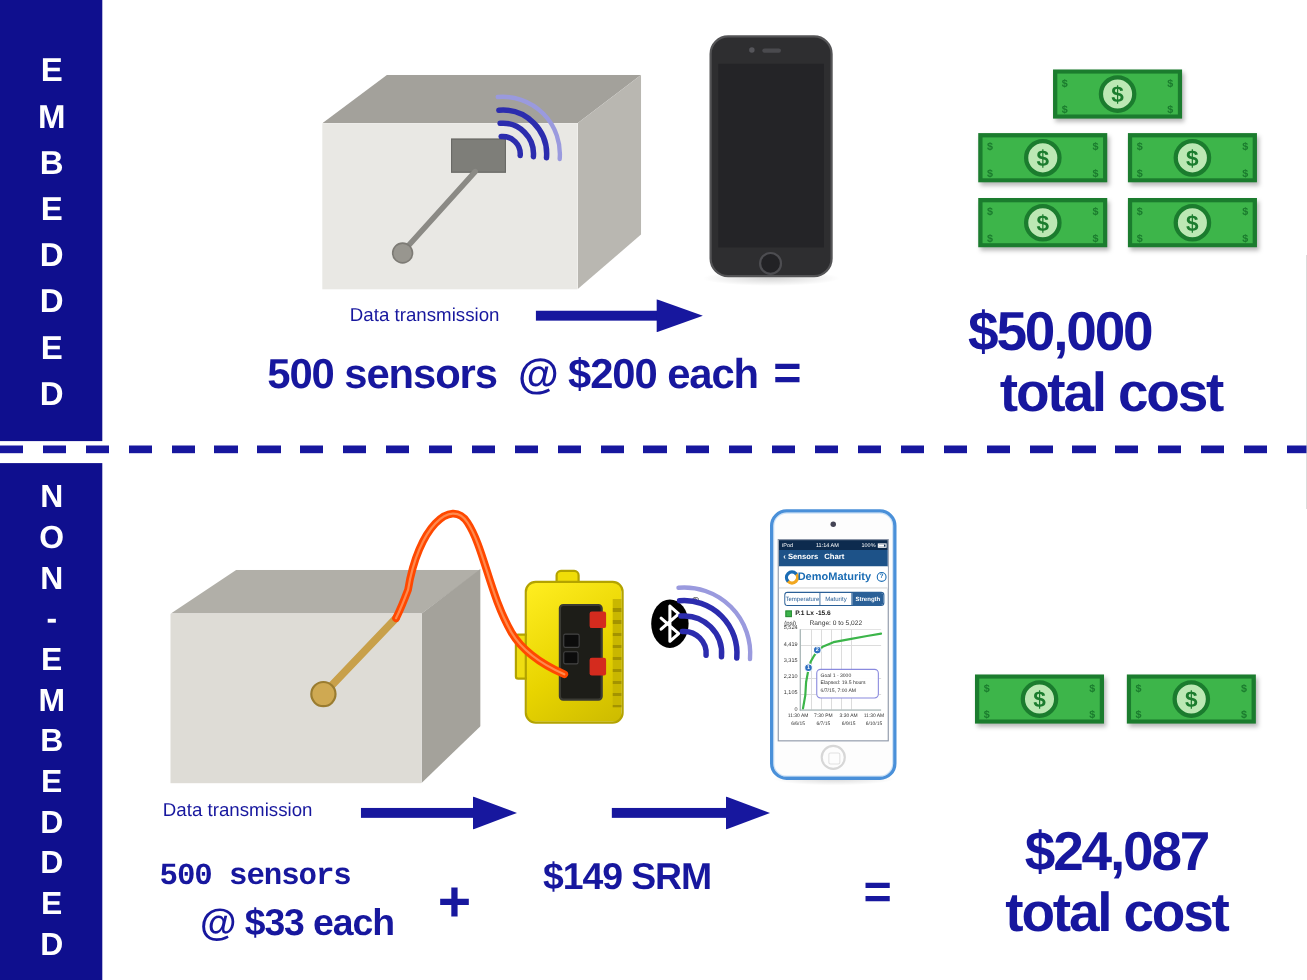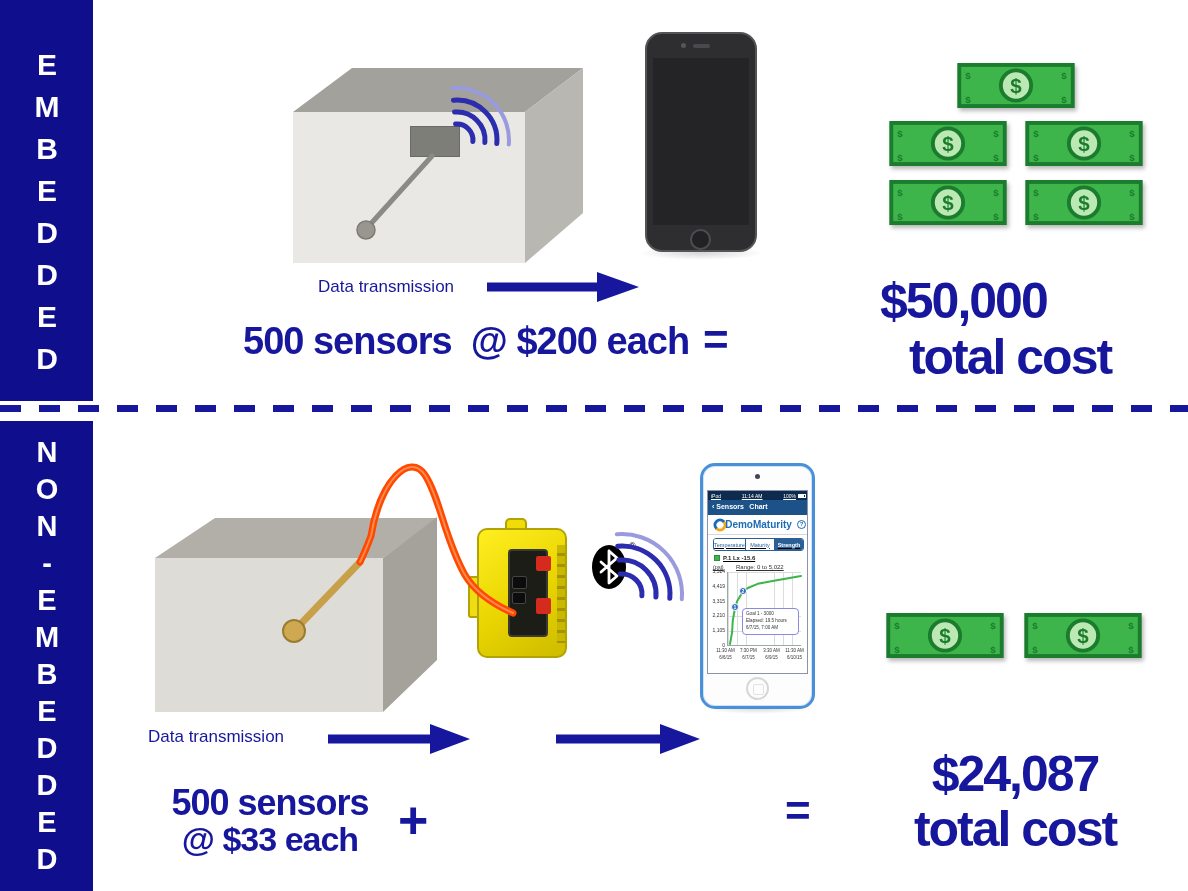--- a/index.html
+++ b/index.html
@@ -63,21 +63,21 @@
   .bill{position:absolute;width:118px;height:45px;filter:drop-shadow(2px 3px 2px rgba(0,0,0,.28));}
 
   
   .dt-label{position:absolute;font-size:17px;font-weight:normal;color:var(--navy);}
   .arrow{position:absolute;color:var(--navy);}
   .big{position:absolute;color:var(--navy);font-weight:bold;}
   #eq1-left{left:243px;top:320px;font-size:38px;letter-spacing:-1px;white-space:pre;}
   #eq1-equals{left:703px;top:315px;font-size:44px;}
   #total1-amount{left:880px;top:272px;width:260px;text-align:left;font-size:50px;letter-spacing:-2px;}
   #total1-label{left:880px;top:328px;width:260px;text-align:center;font-size:50px;letter-spacing:-2px;}
-  #eq2-sensors1{left:145px;top:782px;width:250px;text-align:center;font-size:36px;letter-spacing:-1px;}
+  #eq2-sensors1{left:145px;top:782px;width:250px;text-align:left;font-size:28px;letter-spacing:-1px;font-family:Liberation Mono, monospace;}
   #eq2-sensors2{left:145px;top:820px;width:250px;text-align:center;font-size:34px;letter-spacing:-1px;}
   #eq2-plus{left:398px;top:790px;font-size:52px;}
   #eq2-srm1{left:455px;top:778px;width:230px;text-align:center;font-size:34px;letter-spacing:-1px;}
   #eq2-srm2{left:448px;top:817px;width:244px;text-align:center;font-size:27px;font-weight:500;}
   #eq2-equals{left:785px;top:786px;font-size:44px;}
   #total2-amount{left:890px;top:745px;width:250px;text-align:center;font-size:50px;letter-spacing:-2px;}
   #total2-label{left:890px;top:800px;width:250px;text-align:center;font-size:50px;letter-spacing:-2px;}
 
   
   #srm-case{position:absolute;left:477px;top:528px;width:90px;height:130px;border-radius:10px;
@@ -97,21 +97,21 @@
   #bt-reg{position:absolute;left:629px;top:541px;font-size:9px;color:#111;}
 
   
   #ipod-body{position:absolute;left:700px;top:463px;width:115px;height:246px;background:#fdfdfd;
     border:3px solid #4a90d9;border-radius:15px;box-shadow:inset 0 0 0 1px #cfe3f7;}
   #ipod-camera{position:absolute;left:755px;top:474px;width:5px;height:5px;border-radius:50%;background:#445;}
   #ipod-home{position:absolute;left:746px;top:677px;width:23px;height:23px;border:2px solid #d7d7d7;border-radius:50%;}
   #ipod-home::after{content:"";position:absolute;left:5px;top:5px;width:9px;height:9px;border:1.5px solid #e2e2e2;border-radius:2px;}
   #app-screen{position:absolute;left:707px;top:490px;width:101px;height:184px;background:#fff;
     border:1px solid #8a94a6;overflow:hidden;font-family:"Liberation Sans",sans-serif;}
-  .app-abs{position:absolute;text-decoration:underline;}
+  .app-abs{position:absolute;}
   #app-status{left:0;top:0;width:101px;height:9px;background:#0d2b4e;color:#fff;font-size:5px;
     display:flex;align-items:center;justify-content:space-between;padding:0 3px;}
   .batt{display:inline-block;width:8px;height:4px;border:1px solid #fff;margin-left:2px;background:
     linear-gradient(90deg,#fff 0 80%,transparent 80%);}
   #app-nav{left:0;top:9px;width:101px;height:15px;background:#1d5288;color:#fff;}
   #app-back{position:absolute;left:4px;top:3px;font-size:7px;font-weight:bold;}
   #app-navtitle{position:absolute;left:0;top:3px;width:101px;text-align:center;font-size:7px;font-weight:bold;}
   #app-header{left:0;top:24px;width:101px;height:20px;background:#fff;border-bottom:1px solid #d8d8d8;}
   #app-logo{position:absolute;left:5px;top:3px;width:14px;height:14px;}
   #app-title{position:absolute;left:0;top:4px;width:101px;text-align:center;font-size:10px;font-weight:bold;color:#1a6cb4;}
@@ -364,17 +364,18 @@
     <text x="60" y="30.5" font-size="21" font-weight="bold" text-anchor="middle" fill="#1B7C2E" font-family="Liberation Sans, sans-serif">$</text>
     <text x="11" y="16" font-size="10" font-weight="bold" text-anchor="middle" fill="#1B7C2E" font-family="Liberation Sans, sans-serif">$</text>
         <text x="109" y="16" font-size="10" font-weight="bold" text-anchor="middle" fill="#1B7C2E" font-family="Liberation Sans, sans-serif">$</text>
         <text x="11" y="41" font-size="10" font-weight="bold" text-anchor="middle" fill="#1B7C2E" font-family="Liberation Sans, sans-serif">$</text>
         <text x="109" y="41" font-size="10" font-weight="bold" text-anchor="middle" fill="#1B7C2E" font-family="Liberation Sans, sans-serif">$</text>
   </svg></div>
 
   <div class="big" id="eq2-sensors1">500 sensors</div>
   <div class="big" id="eq2-sensors2">@ $33 each</div>
   <div class="big" id="eq2-plus">+</div>
+  <div class="big" id="eq2-srm1">$149 SRM</div>
   <div class="big" id="eq2-equals">=</div>
   <div class="big" id="total2-amount">$24,087</div>
   <div class="big" id="total2-label">total cost</div>
 
 </div>
 
 </body></html>

